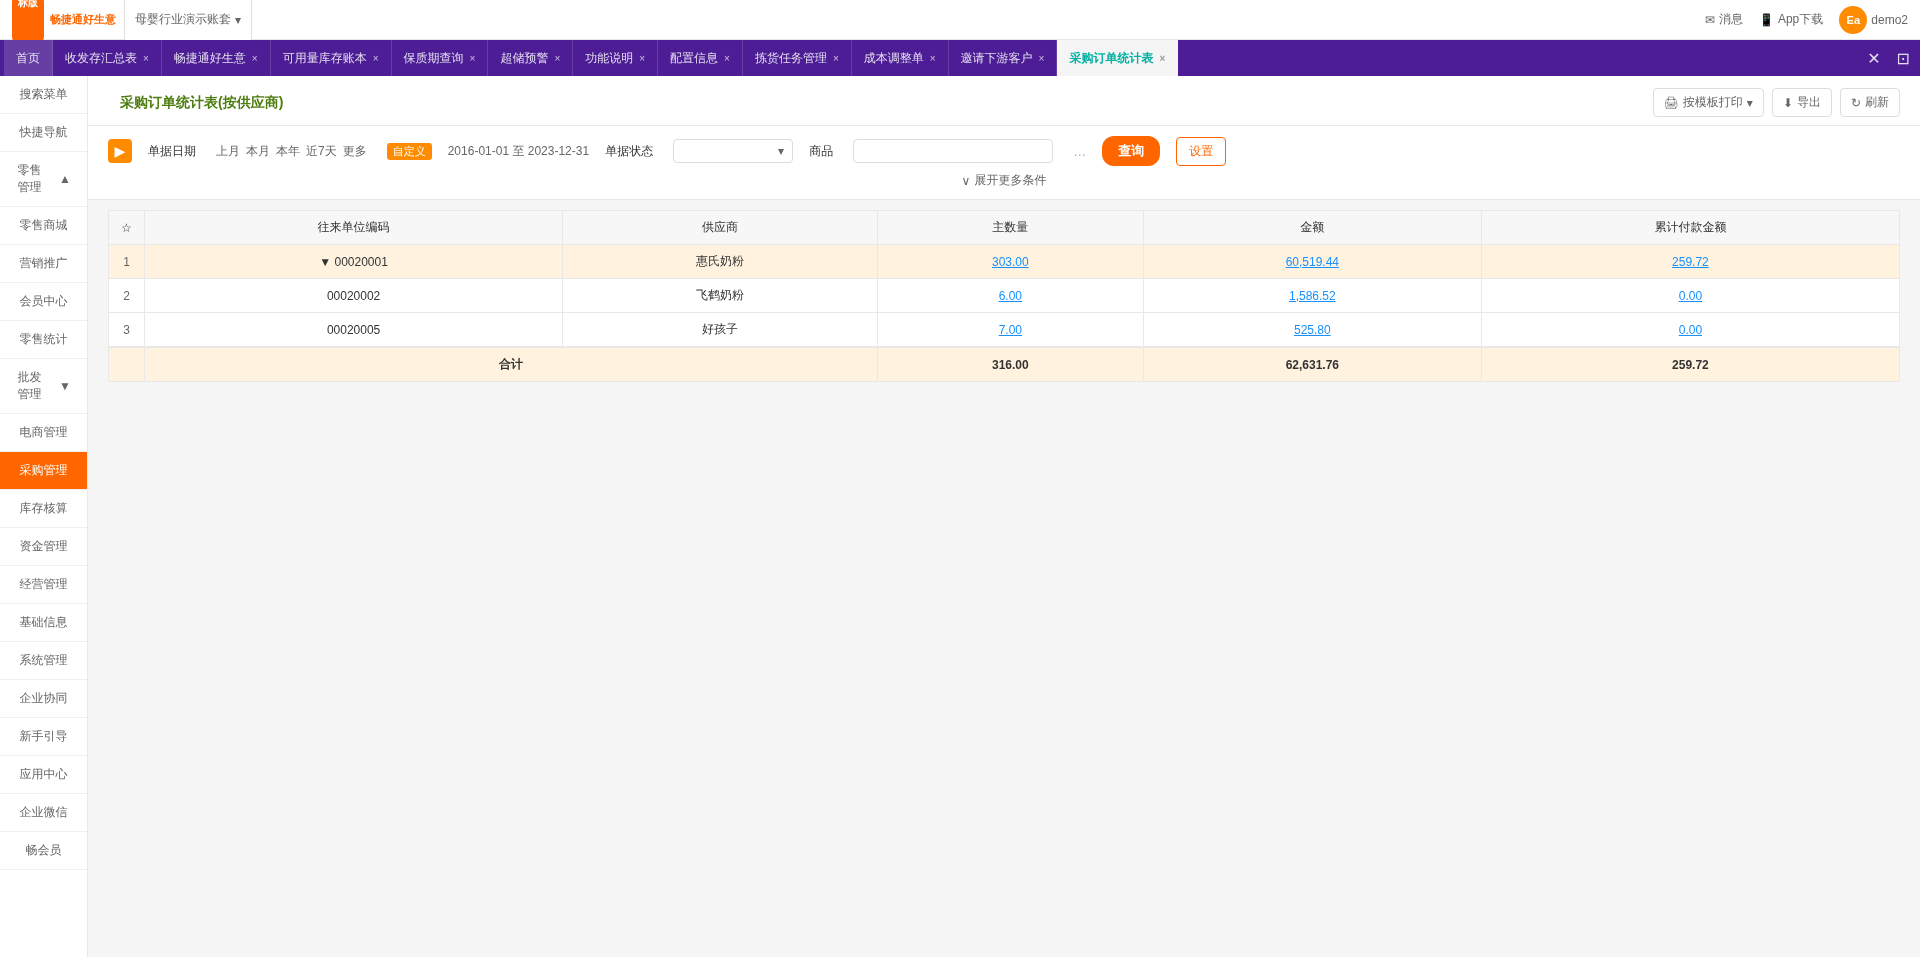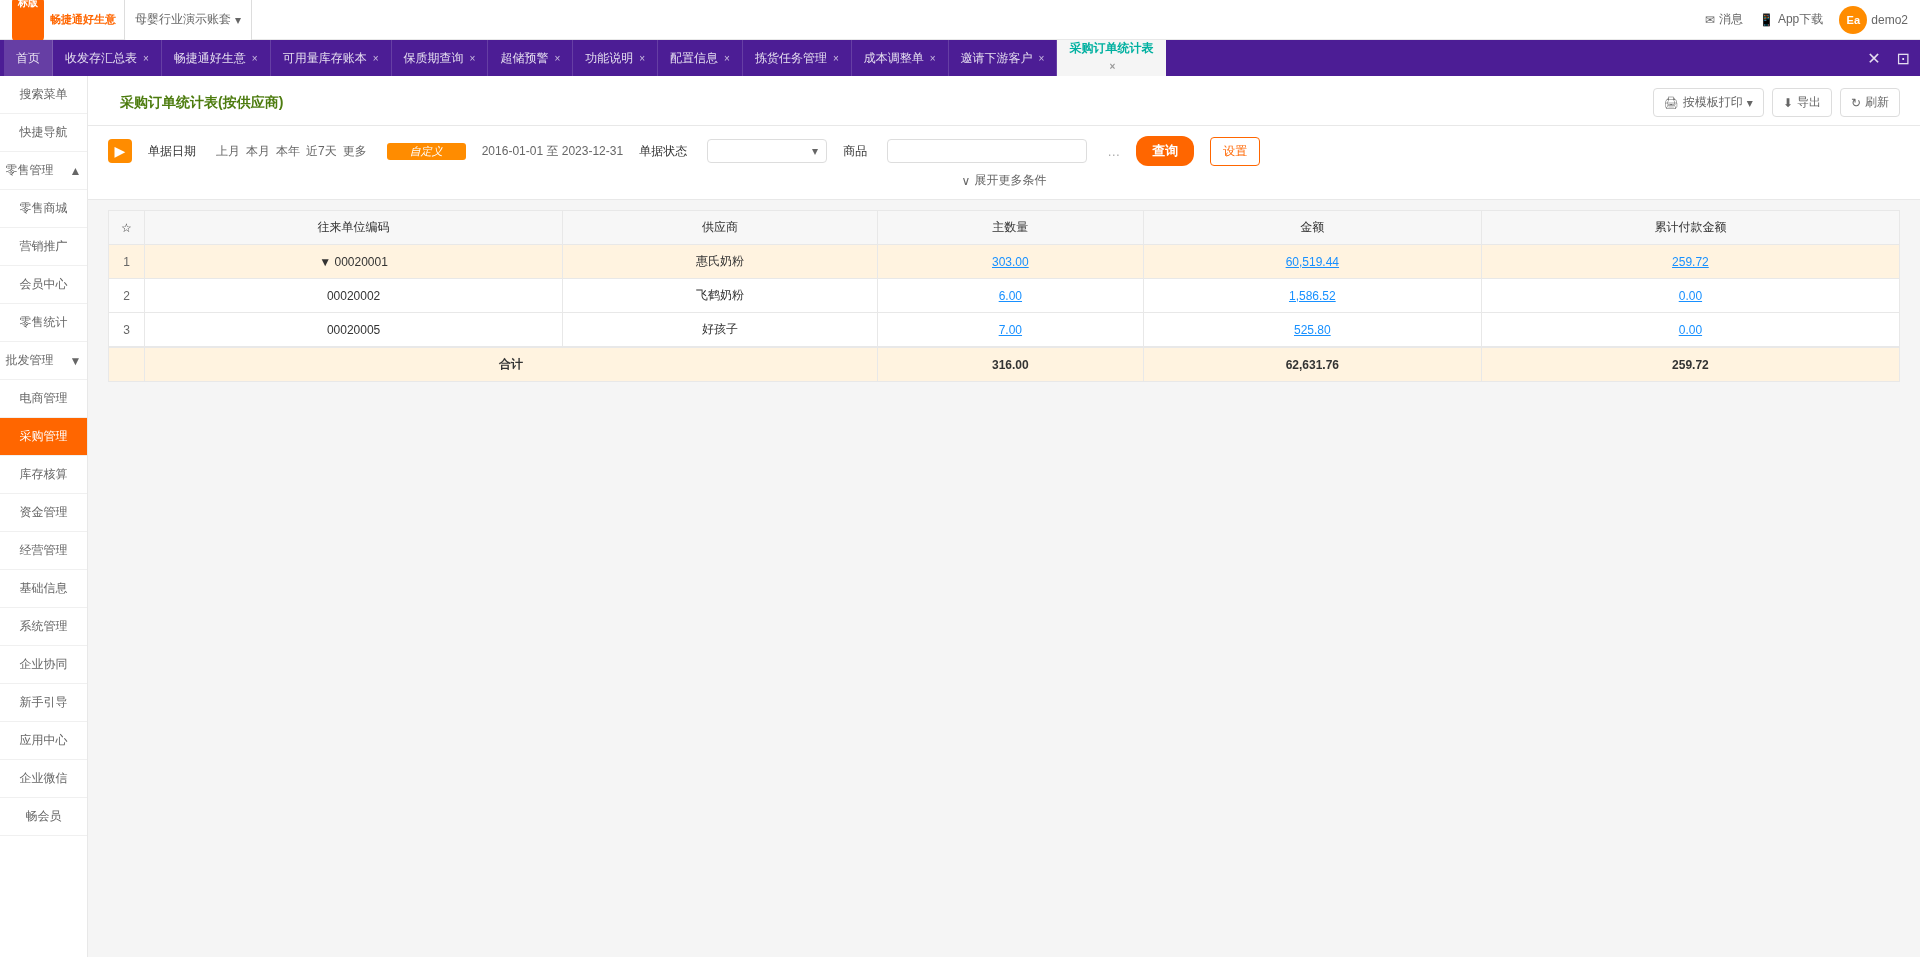--- a/index.html
+++ b/index.html
@@ -12,31 +12,31 @@
     .logo-icon { width: 32px; height: 47px; background: #ff6600; border-radius: 6px; display: flex; align-items: flex-start; justify-content: center; color: #fff; font-size: 10px; font-weight: bold; }
     .logo-text { font-size: 11px; color: #ff6600; font-weight: bold; line-height: 1.2; }
     .dropdown-selector { display: flex; align-items: center; gap: 4px; padding: 14px 10px; border: 1px solid #ddd; border-radius: 4px; cursor: pointer; color: #666; font-size: 12px; background: #fff; }
     .top-bar-right { display: flex; align-items: center; gap: 16px; }
     .top-bar-item { display: flex; align-items: center; gap: 4px; color: #666; font-size: 12px; cursor: pointer; }
     .user-avatar { width: 28px; height: 28px; border-radius: 50%; background: #ff8c00; display: flex; align-items: center; justify-content: center; color: #fff; font-size: 11px; font-weight: bold; }
 
     
     .nav-tabs { background: #4c1d95; height: 36px; display: flex; align-items: center; padding: 0 4px; overflow: hidden; }
     .nav-tab { display: flex; align-items: center; gap: 4px; padding: 0 12px; height: 36px; color: rgba(255,255,255,0.85); font-size: 12px; cursor: pointer; white-space: nowrap; border-right: 1px solid rgba(255,255,255,0.15); position: relative; }
-    .nav-tab.active { background: #f5f5f5; color: #00b0a0; font-weight: bold; flex-direction: column; }
+    .nav-tab.active { background: #f5f5f5; color: #00b0a0; font-weight: bold; }
     .nav-tab .close-icon { font-size: 10px; color: rgba(255,255,255,0.7); margin-left: 2px; }
     .nav-tab.active .close-icon { color: #999; }
     .nav-tab-home { background: rgba(255,255,255,0.15); }
     .nav-actions { margin-left: auto; display: flex; align-items: center; gap: 4px; }
     .nav-action-btn { color: rgba(255,255,255,0.85); background: none; border: none; cursor: pointer; font-size: 16px; padding: 2px 6px; }
 
     
     .main-layout { display: flex; flex: 1; overflow: hidden; }
     .sidebar { width: 88px; background: #fff; border-right: 1px solid #e8e8e8; display: flex; flex-direction: column; overflow-y: auto; }
-    .sidebar-item { padding: 10px 4px; text-align: center; cursor: pointer; color: #666; font-size: 12px; border-bottom: 1px solid #f0f0f0; }
+    .sidebar-item { padding: 10px 16px; text-align: center; cursor: pointer; color: #666; font-size: 12px; border-bottom: 1px solid #f0f0f0; }
     .sidebar-item.active { background: #ff6600; color: #fff; }
     .sidebar-item-with-arrow { display: flex; align-items: center; justify-content: center; gap: 16px; }
 
     
     .content { flex: 1; display: flex; flex-direction: column; overflow: hidden; background: #f5f5f5; }
 
     
     .page-header { background: #fff; padding: 12px 20px 8px; border-bottom: 1px solid #e8e8e8; display: flex; align-items: center; justify-content: space-between; }
     .page-title { font-size: 14px; font-weight: bold; color: #4d7c0f; margin-left: 12px; }
     .page-header-actions { display: flex; align-items: center; gap: 8px; }
@@ -45,21 +45,21 @@
     .btn-refresh { display: flex; align-items: center; gap: 4px; padding: 5px 10px; border: 1px solid #ddd; border-radius: 4px; background: #fff; cursor: pointer; font-size: 12px; color: #666; }
 
     
     .filter-area { background: #fff; padding: 10px 20px; border-bottom: 1px solid #e8e8e8; }
     .filter-row { display: flex; align-items: center; gap: 16px; flex-wrap: wrap; }
     .filter-toggle { width: 24px; height: 24px; background: #ff8c00; border-radius: 4px; display: flex; align-items: center; justify-content: center; color: #fff; cursor: pointer; font-size: 14px; }
     .filter-label { color: #333; font-size: 12px; white-space: nowrap; }
     .filter-date-shortcuts { display: flex; gap: 6px; }
     .date-shortcut { color: #666; font-size: 12px; cursor: pointer; }
     .date-range { color: #666; font-size: 12px; }
-    .custom-tag { background: #ff8c00; color: #fff; font-size: 11px; padding: 1px 23px; border-radius: 3px; font-style: italic; }
+    .custom-tag { background: #ff8c00; color: #fff; font-size: 11px; padding: 1px 6px; border-radius: 3px; }
     .filter-item { display: flex; align-items: center; gap: 20px; }
     .filter-select { border: 1px solid #ddd; border-radius: 4px; padding: 4px 8px; font-size: 12px; color: #666; background: #fff; cursor: pointer; min-width: 120px; display: flex; align-items: center; justify-content: space-between; gap: 4px; }
     .filter-input { border: 1px solid #ddd; border-radius: 4px; padding: 4px 8px; font-size: 12px; color: #666; background: #fff; min-width: 200px; }
     .btn-query { background: #ff6600; color: #fff; border: none; border-radius: 12px; padding: 6px 16px; cursor: pointer; font-size: 13px; font-weight: bold; }
     .btn-setting { border: 1px solid #ff6600; color: #ff6600; background: #fff; border-radius: 4px; padding: 5px 12px; cursor: pointer; font-size: 12px; }
     .expand-more { display: flex; align-items: center; justify-content: center; gap: 4px; color: #666; font-size: 12px; cursor: pointer; margin-top: 6px; }
 
     
     .table-area { flex: 1; overflow: auto; padding: 0 20px 20px; }
     .data-table { width: 100%; border-collapse: collapse; background: #fff; margin-top: 10px; }

